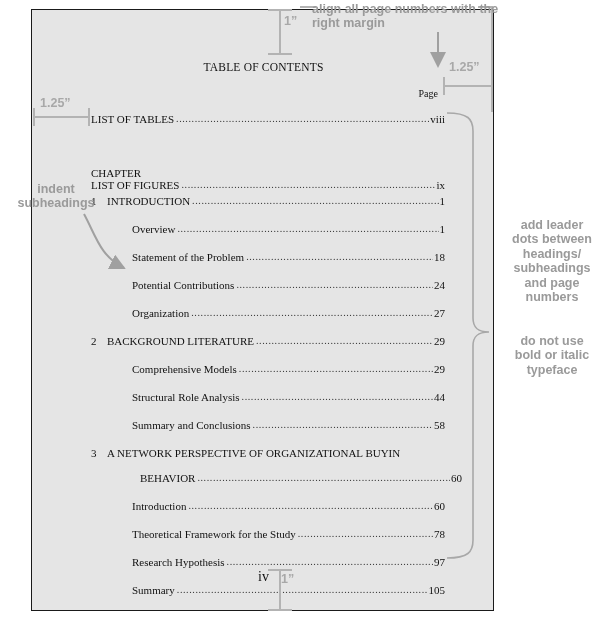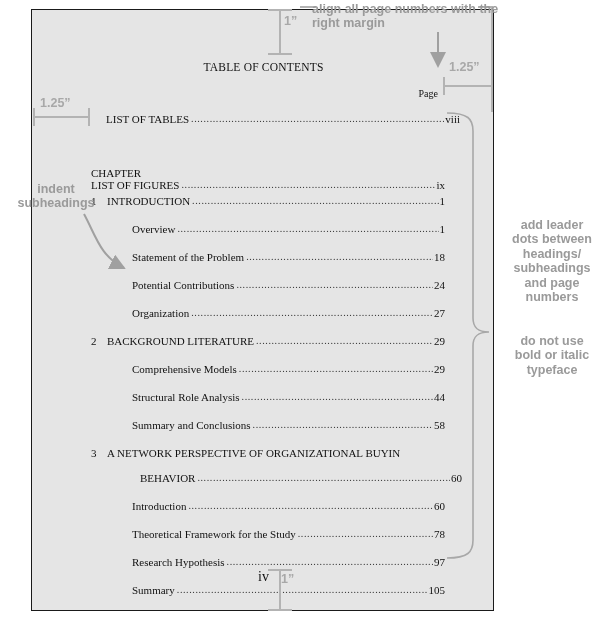--- a/index.html
+++ b/index.html
@@ -147,21 +147,21 @@
 <div id="root">
 
   <div class="page-sheet">
     <div class="page-body">
 
       <div class="toc-title">TABLE OF CONTENTS</div>
 
       <div class="page-head">Page</div>
 
       <div id="toc-rows">
-          <div class="toc-row" style="left: 59px; top: 103px; width: 354px; padding-left: 15px;">
+          <div class="toc-row" style="left: 59px; top: 103px; width: 354px;">
             <span class="label">LIST OF TABLES</span>
             <span class="dots">...........................................................................................................................................</span>
             <span class="pg">viii</span>
           </div>
           <div class="toc-row" style="left: 59px; top: 131px; width: 354px; margin-top: 38px;">
             <span class="label">LIST OF FIGURES</span>
             <span class="dots">...........................................................................................................................................</span>
             <span class="pg">ix</span>
           </div>
           <div class="toc-row no-dots" style="left: 59px; top: 157px; width: 354px;">

